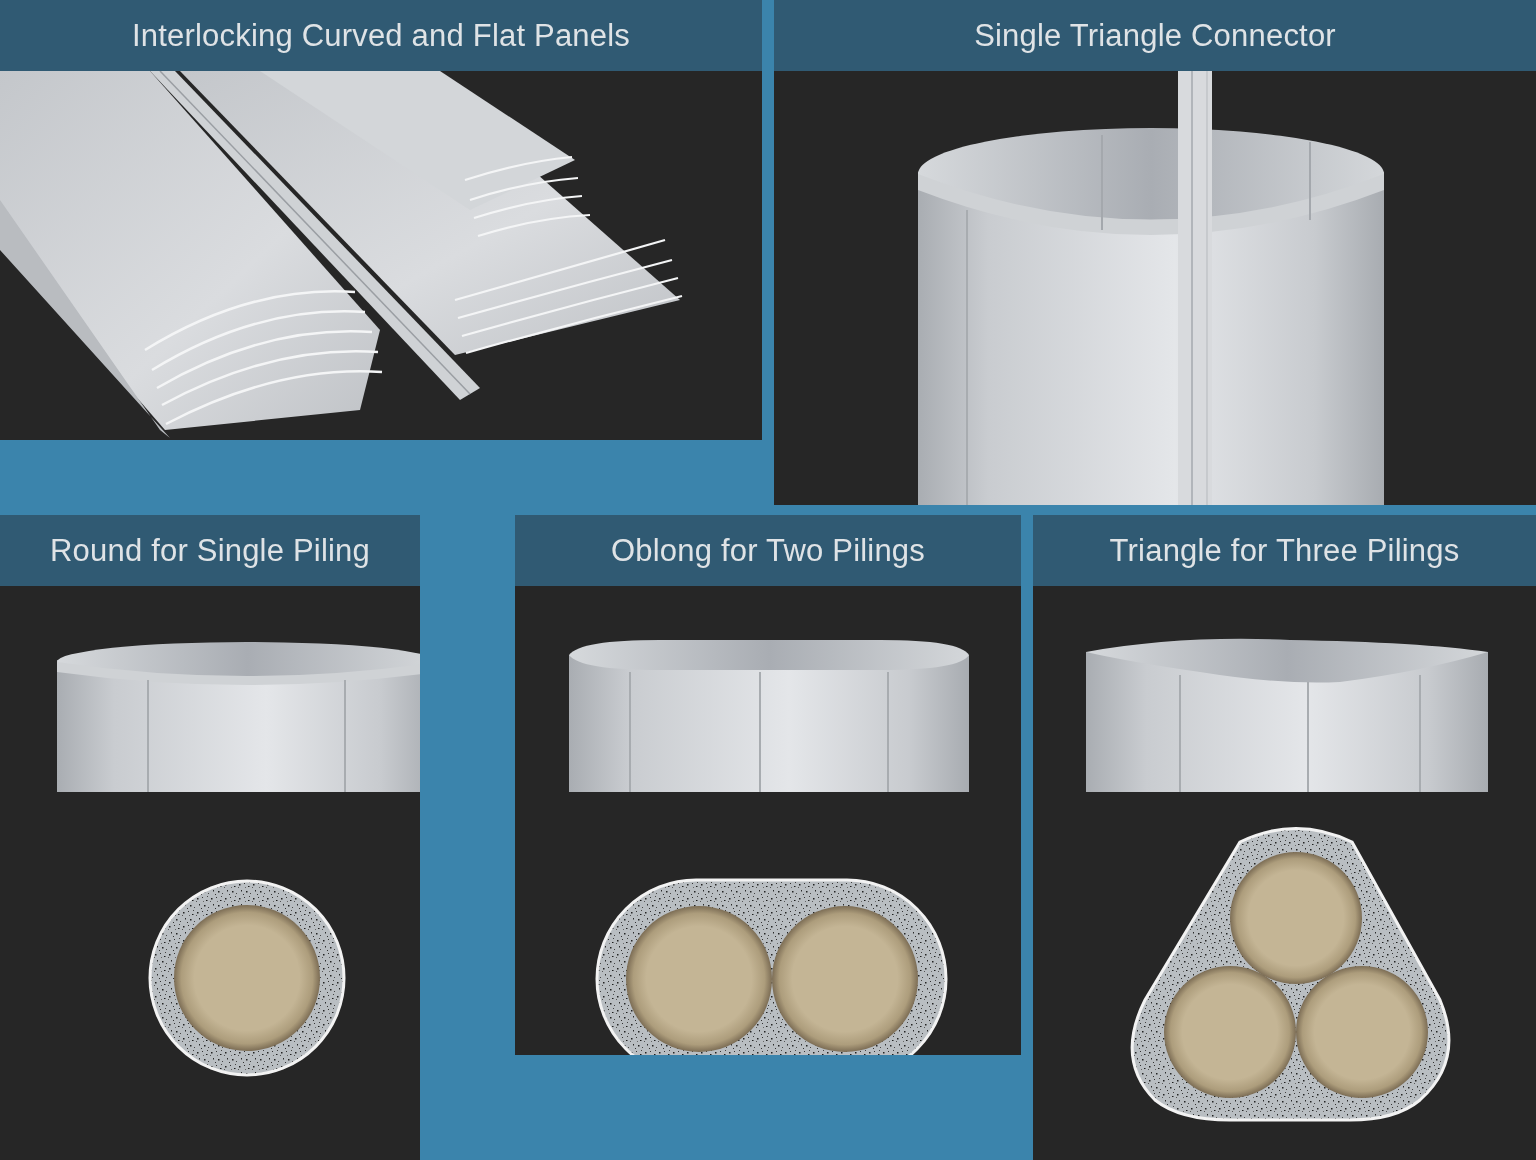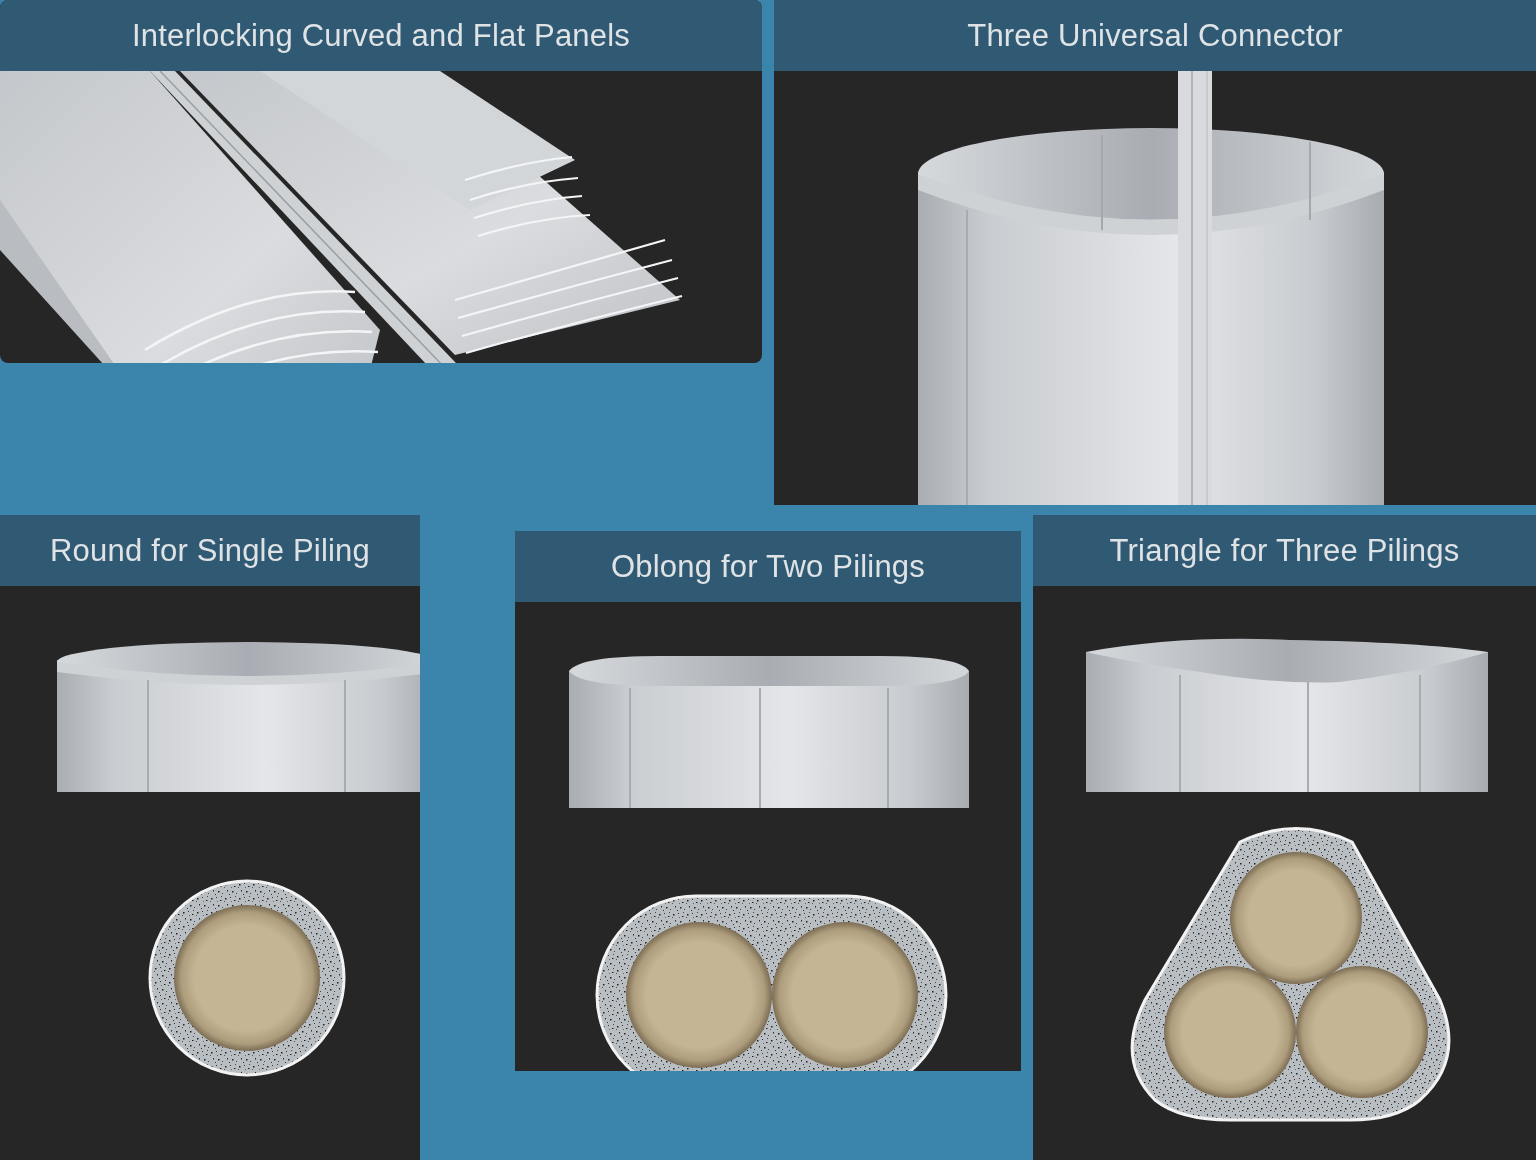--- a/index.html
+++ b/index.html
@@ -45,21 +45,21 @@
       <rect x="8" y="9" width="1.5" height="1.5" fill="#222"></rect>
       <rect x="12" y="11" width="1" height="1" fill="#444"></rect>
       <rect x="5" y="12" width="1" height="1" fill="#333"></rect>
       <rect x="0" y="5" width="1" height="1" fill="#555"></rect>
       <rect x="11" y="0" width="1" height="1" fill="#444"></rect>
       <rect x="7" y="5" width="1" height="1" fill="#666"></rect>
     </pattern>
   </defs>
 </svg>
 
-<div class="cell" style="left:0;top:0;width:762px;height:363px;border-radius:8px;">
+<div class="cell" style="left:0;top:0;width:762px;height:440px;">
   <div class="hdr" style="height:71px;line-height:71px;">Interlocking Curved and Flat Panels</div>
   <div class="art" style="top:71px;">
     <svg width="762" height="434" viewBox="0 71 762 434">
 
       <g>
         <polygon points="0,71 150,71 380,330 360,410 165,430 0,240" fill="url(#panelFlat)"></polygon>
         <polygon points="0,200 160,430 170,438 0,250" fill="#b9bcc0"></polygon>
         <path d="M145,350 Q250,285 355,292" fill="none" stroke="#f4f5f6" stroke-width="2.5"></path>
         <path d="M152,370 Q258,305 365,312" fill="none" stroke="#f4f5f6" stroke-width="2.5"></path>
         <path d="M157,388 Q265,325 372,332" fill="none" stroke="#f4f5f6" stroke-width="2.5"></path>
@@ -80,21 +80,21 @@
         <path d="M455,300 Q560,270 665,240" fill="none" stroke="#f4f5f6" stroke-width="2.2"></path>
         <path d="M458,318 Q565,288 672,260" fill="none" stroke="#f4f5f6" stroke-width="2.2"></path>
         <path d="M462,336 Q568,306 678,278" fill="none" stroke="#f4f5f6" stroke-width="2.2"></path>
         <path d="M466,353 Q572,323 682,296" fill="none" stroke="#f4f5f6" stroke-width="2.2"></path>
       </g>
     </svg>
   </div>
 </div>
 
 <div class="cell" style="left:774px;top:0;width:762px;height:505px;">
-  <div class="hdr" style="height:71px;line-height:71px;">Three Universal Connector</div>
+  <div class="hdr" style="height:71px;line-height:71px;">Single Triangle Connector</div>
   <div class="art" style="top:71px;">
     <svg width="762" height="434" viewBox="774 71 762 434">
       <rect x="918" y="172" width="466" height="333" fill="url(#metalH)"></rect>
       <ellipse cx="1151" cy="174" rx="233" ry="46" fill="url(#innerH)"></ellipse>
       <path d="M918,174 Q1151,265 1384,174 L1384,190 Q1151,280 918,190 Z" fill="#cfd2d5"></path>
       <line x1="967" y1="210" x2="967" y2="505" stroke="#a8acb0" stroke-width="2"></line>
       <line x1="1102" y1="135" x2="1102" y2="230" stroke="#a4a8ad" stroke-width="2"></line>
       <line x1="1310" y1="142" x2="1310" y2="220" stroke="#a4a8ad" stroke-width="2"></line>
 
       <rect x="1178" y="71" width="34" height="434" fill="#d8dadd"></rect>
@@ -116,21 +116,21 @@
         <line x1="345" y1="680" x2="345" y2="792" stroke="#a8acb0" stroke-width="2"></line>
       </g>
       <g>
         <circle cx="247" cy="978" r="97" fill="url(#speckle)" stroke="#f2f2f2" stroke-width="3"></circle>
         <circle cx="247" cy="978" r="73" fill="url(#piling)"></circle>
       </g>
     </svg>
   </div>
 </div>
 
-<div class="cell" style="left:515px;top:515px;width:506px;height:540px;margin-top:16px;">
+<div class="cell" style="left:515px;top:515px;width:506px;height:540px;">
   <div class="hdr" style="height:71px;line-height:71px;">Oblong for Two Pilings</div>
   <div class="art" style="top:71px;">
     <svg width="506" height="574" viewBox="515 586 506 574">
       <g>
         <rect x="569" y="655" width="400" height="137" fill="url(#metalH)"></rect>
         <path d="M569,655 Q580,640 660,640 L880,640 Q960,640 969,655 Q960,670 880,670 L660,670 Q580,670 569,655Z" fill="url(#innerH)"></path>
         <line x1="630" y1="672" x2="630" y2="792" stroke="#a8acb0" stroke-width="2"></line>
         <line x1="760" y1="672" x2="760" y2="792" stroke="#a8acb0" stroke-width="2"></line>
         <line x1="888" y1="672" x2="888" y2="792" stroke="#a8acb0" stroke-width="2"></line>
       </g>

